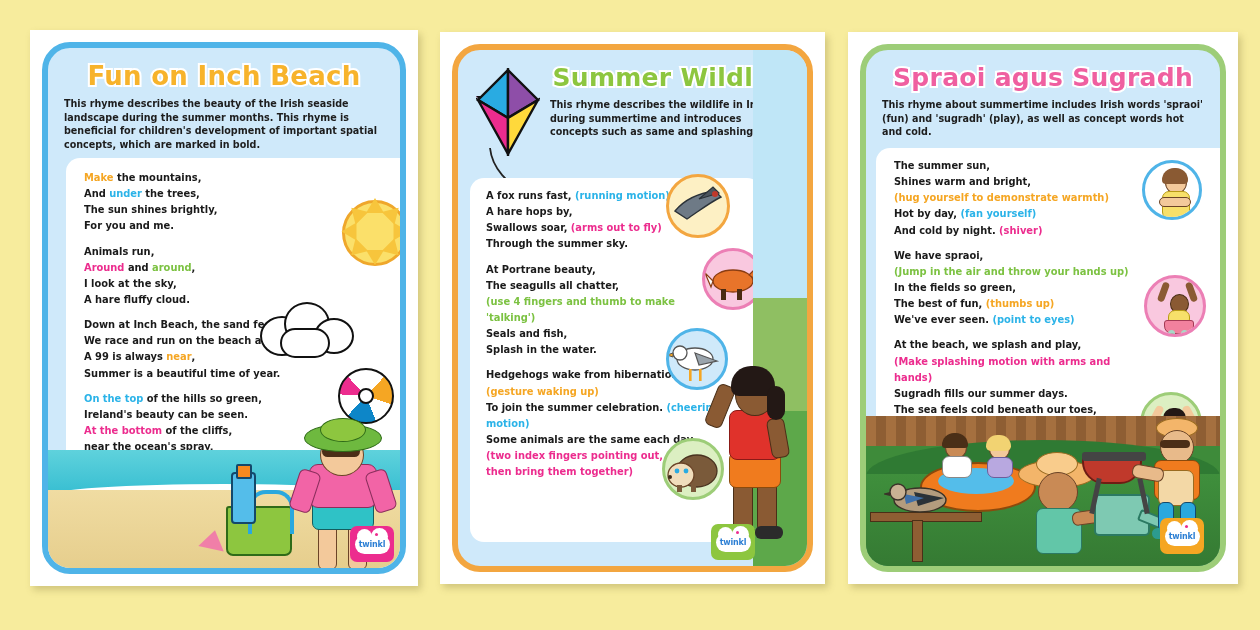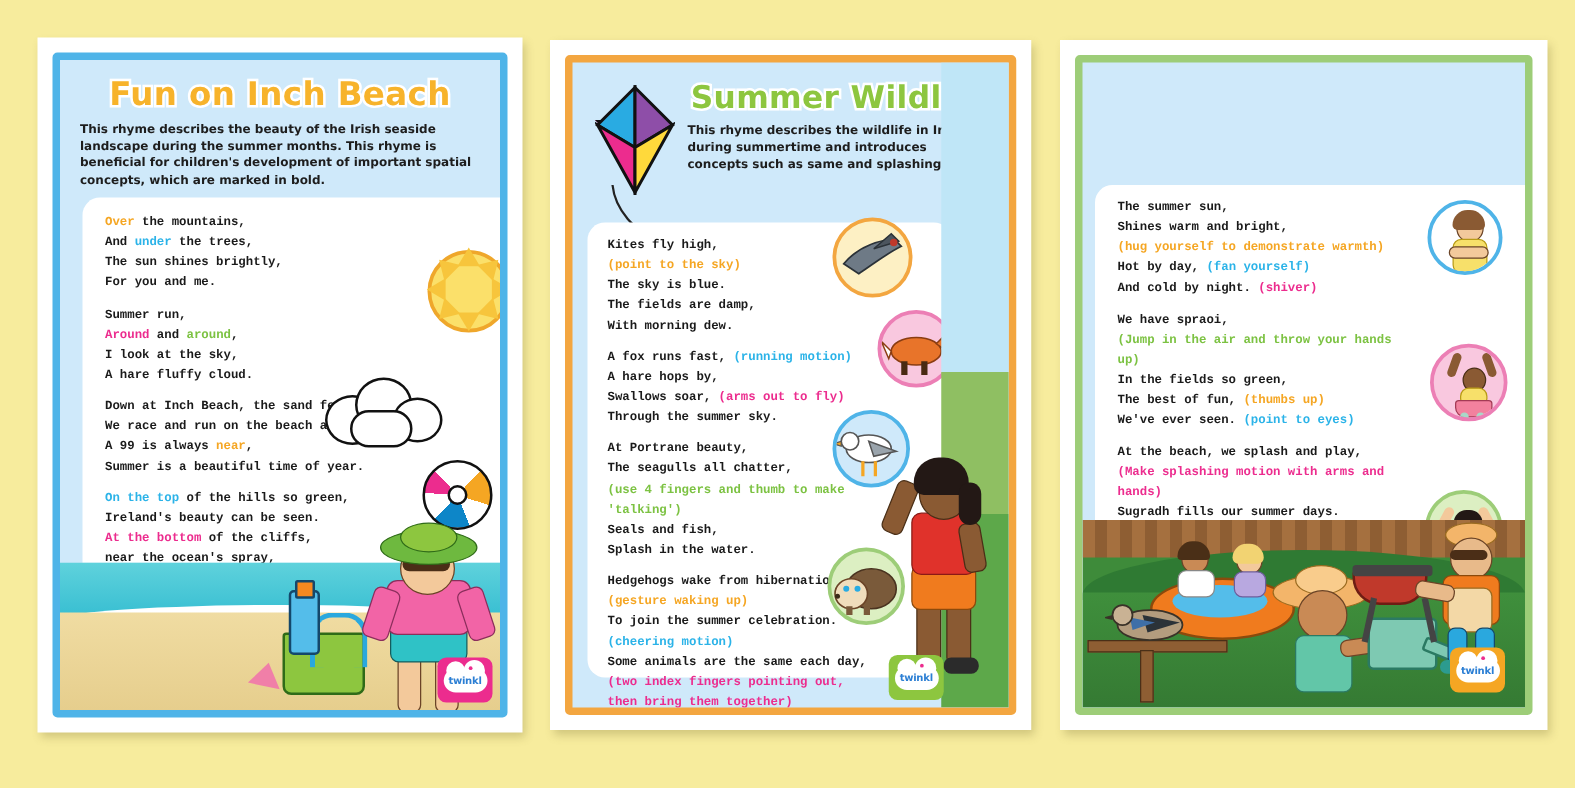--- a/index.html
+++ b/index.html
@@ -10,21 +10,21 @@
   }
   .stage{position:relative;width:1260px;height:630px;}
 
   
   .card{
     position:absolute;background:#ffffff;
     box-shadow:3px 4px 7px rgba(120,110,50,.30);
     box-sizing:border-box;
   }
   .card-inner{
-    position:absolute;inset:12px;border-radius:4px;
+    position:absolute;inset:12px;border-radius:28px;
     border:6px solid #000;overflow:hidden;background:#CFE9FA;
     box-sizing:border-box;
   }
   #card1{left:30px;top:30px;width:388px;height:556px;}
   #card1 .card-inner{border-color:#4FB4E8;}
   #card2{left:440px;top:32px;width:385px;height:552px;}
   #card2 .card-inner{border-color:#F3A640;}
   #card3{left:848px;top:32px;width:390px;height:552px;}
   #card3 .card-inner{border-color:#9DCD78;}
 
@@ -44,21 +44,21 @@
     font-size:9.6px;line-height:1.42;color:#1d1d1d;text-align:left;
     margin:6px 0 0;font-weight:600;
   }
   .blurb b{font-weight:bold;}
 
   
   .panel{
     position:absolute;background:#fff;border-radius:14px;
     box-sizing:border-box;
   }
-  .poem{font-size:9.9px;line-height:1.63;color:#1a1a1a;font-weight:600;font-family:Liberation Mono, monospace;}
+  .poem{font-size:9.9px;line-height:1.63;color:#1a1a1a;font-weight:600;}
   .poem p{margin:0 0 9px;}
   .poem p:last-child{margin-bottom:0;}
   .c-org{color:#F5A623;font-weight:bold;}
   .c-blu{color:#2BB3E8;font-weight:bold;}
   .c-pnk{color:#EC2C8E;font-weight:bold;}
   .c-grn{color:#7CC242;font-weight:bold;}
   .c-blk{color:#1a1a1a;}
 
   
   .twinkl{
@@ -127,22 +127,22 @@
   <div class="card" id="card1">
     <div class="card-inner">
 
       <div class="head-wrap">
         <div class="title" id="t1">Fun on Inch Beach</div>
         <div class="blurb">This rhyme describes the beauty of the Irish seaside landscape during the summer months. This rhyme is beneficial for children's development of important spatial concepts, which are marked in bold.</div>
       </div>
 
       <div class="panel" style="left:18px;top:110px;right:-2px;height:332px;border-radius:14px 0 0 14px;">
         <div class="poem" id="poem1" style="padding:12px 14px 0 18px;width:238px;">
-            <p><span><span class="c-org">Over</span><span class="c-blk"> the mountains,</span></span><br><span><span class="c-blk">And </span><span class="c-blu">under</span><span class="c-blk"> the trees,</span></span><br><span><span class="c-blk">The sun shines brightly,</span></span><br><span><span class="c-blk">For you and me.</span></span></p>
-            <p><span><span class="c-blk">Summer run,</span></span><br><span><span class="c-pnk">Around</span><span class="c-blk"> and </span><span class="c-grn">around</span><span class="c-blk">,</span></span><br><span><span class="c-blk">I look at the sky,</span></span><br><span><span class="c-blk">A hare fluffy cloud.</span></span></p>
+            <p><span><span class="c-org">Make</span><span class="c-blk"> the mountains,</span></span><br><span><span class="c-blk">And </span><span class="c-blu">under</span><span class="c-blk"> the trees,</span></span><br><span><span class="c-blk">The sun shines brightly,</span></span><br><span><span class="c-blk">For you and me.</span></span></p>
+            <p><span><span class="c-blk">Animals run,</span></span><br><span><span class="c-pnk">Around</span><span class="c-blk"> and </span><span class="c-grn">around</span><span class="c-blk">,</span></span><br><span><span class="c-blk">I look at the sky,</span></span><br><span><span class="c-blk">A hare fluffy cloud.</span></span></p>
             <p><span><span class="c-blk">Down at Inch Beach, the sand feels soft,</span></span><br><span><span class="c-blk">We race and run on the beach a lot.</span></span><br><span><span class="c-blk">A 99 is always </span><span class="c-org">near</span><span class="c-blk">,</span></span><br><span><span class="c-blk">Summer is a beautiful time of year.</span></span></p>
             <p><span><span class="c-blu">On the top</span><span class="c-blk"> of the hills so green,</span></span><br><span><span class="c-blk">Ireland's beauty can be seen.</span></span><br><span><span class="c-pnk">At the bottom</span><span class="c-blk"> of the cliffs,</span></span><br><span><span class="c-blk">near the ocean's spray,</span></span><br><span><span class="c-blk">We laugh and play the summer away!</span></span></p>
           </div>
       </div>
 
       <div class="art" style="left:294px;top:152px;">
         <div class="sun" style="position:relative;">
           <div class="ray" style="transform:translate(0,-26px) rotate(0deg);"></div>
           <div class="ray" style="transform:rotate(45deg) translate(0,-26px);"></div>
           <div class="ray" style="transform:rotate(90deg) translate(0,-26px);"></div>
@@ -225,21 +225,20 @@
         <path d="M6 0 C 10 40, 60 48, 78 86 C 96 124, 60 150, 86 196 C 112 242, 184 250, 200 318 C 208 352, 210 370, 212 390" fill="none" stroke="#222" stroke-width="1.8"></path>
       </svg>
 
       <div class="head-wrap" style="padding-left:92px;padding-right:14px;text-align:left;">
         <div class="title" id="t2" style="text-align:center;">Summer Wildlife</div>
         <div class="blurb" id="blurb2"><span>This rhyme describes the wildlife in Ireland during summertime and introduces concepts such as </span><b>same</b><span> and </span><b>splashing</b><span>.</span></div>
       </div>
 
       <div class="panel" style="left:12px;top:128px;right:46px;bottom:24px;border-radius:14px;">
         <div class="poem" id="poem2" style="padding:10px 12px 0 16px;width:240px;">
-            <p><span><span class="c-blk">Kites fly high,</span></span><br><span><span class="c-org">(point to the sky)</span></span><br><span><span class="c-blk">The sky is blue.</span></span><br><span><span class="c-blk">The fields are damp,</span></span><br><span><span class="c-blk">With morning dew.</span></span></p>
             <p><span><span class="c-blk">A fox runs fast, </span><span class="c-blu">(running motion)</span></span><br><span><span class="c-blk">A hare hops by,</span></span><br><span><span class="c-blk">Swallows soar, </span><span class="c-pnk">(arms out to fly)</span></span><br><span><span class="c-blk">Through the summer sky.</span></span></p>
             <p><span><span class="c-blk">At Portrane beauty,</span></span><br><span><span class="c-blk">The seagulls all chatter,</span></span><br><span><span class="c-grn">(use 4 fingers and thumb to make 'talking')</span></span><br><span><span class="c-blk">Seals and fish,</span></span><br><span><span class="c-blk">Splash in the water.</span></span></p>
             <p><span><span class="c-blk">Hedgehogs wake from hibernation,</span></span><br><span><span class="c-org">(gesture waking up)</span></span><br><span><span class="c-blk">To join the summer celebration. </span><span class="c-blu">(cheering motion)</span></span><br><span><span class="c-blk">Some animals are the same each day,</span></span><br><span><span class="c-pnk">(two index fingers pointing out,</span></span><br><span><span class="c-pnk">then bring them together)</span></span><br><br><br></p>
           </div>
       </div>
 
       <div class="circ" style="left:208px;top:124px;width:64px;height:64px;background:#FDF0C4;border:3px solid #F3A640;">
         <svg width="58" height="58" viewBox="0 0 58 58" style="position:absolute;left:0;top:0;">
           <path d="M6 34 C16 22 30 16 46 14 L52 20 C40 26 30 34 18 42 Z" fill="#6E7A86" stroke="#2b3238" stroke-width="1.4"></path>
           <path d="M30 22 L44 10 L50 16 Z" fill="#4c555e" stroke="#2b3238" stroke-width="1.2"></path>
@@ -299,20 +298,24 @@
             <span class="tw-txt">twinkl</span>
           </div>
       </div>
 
     </div>
   </div>
 
   <div class="card" id="card3">
     <div class="card-inner">
 
+      <div class="head-wrap">
+        <div class="title" id="t3">Spraoi agus Sugradh</div>
+        <div class="blurb">This rhyme about summertime includes Irish words 'spraoi' (fun) and 'sugradh' (play), as well as concept words hot and cold.</div>
+      </div>
 
       <div class="panel" style="left:10px;top:98px;right:-2px;height:314px;border-radius:14px 0 0 14px;"></div>
       <div class="poem" id="poem3" style="position:absolute;left:28px;top:108px;width:240px;">
           <p><span><span class="c-blk">The summer sun,</span></span><br><span><span class="c-blk">Shines warm and bright,</span></span><br><span><span class="c-org">(hug yourself to demonstrate warmth)</span></span><br><span><span class="c-blk">Hot by day, </span><span class="c-blu">(fan yourself)</span></span><br><span><span class="c-blk">And cold by night. </span><span class="c-pnk">(shiver)</span></span></p>
           <p><span><span class="c-blk">We have spraoi,</span></span><br><span><span class="c-grn">(Jump in the air and throw your hands up)</span></span><br><span><span class="c-blk">In the fields so green,</span></span><br><span><span class="c-blk">The best of fun, </span><span class="c-org">(thumbs up)</span></span><br><span><span class="c-blk">We've ever seen. </span><span class="c-blu">(point to eyes)</span></span></p>
           <p><span><span class="c-blk">At the beach, we splash and play,</span></span><br><span><span class="c-pnk">(Make splashing motion with arms and hands)</span></span><br><span><span class="c-blk">Sugradh fills our summer days.</span></span><br><span><span class="c-blk">The sea feels cold beneath our toes,</span></span><br><span><span class="c-grn">(shiver and then point to toes)</span><span class="c-blk">,</span></span><br><span><span class="c-blk">We laugh and cheer as the warm breeze blows.</span></span><br><span><span class="c-org">(after, blow together to make a wind sound)</span></span></p>
         </div>
 
       <div class="circ" style="right:18px;top:110px;width:60px;height:60px;background:#fff;border:3px solid #4FB4E8;">
         <div class="fig" style="left:12px;top:8px;width:36px;height:50px;">

